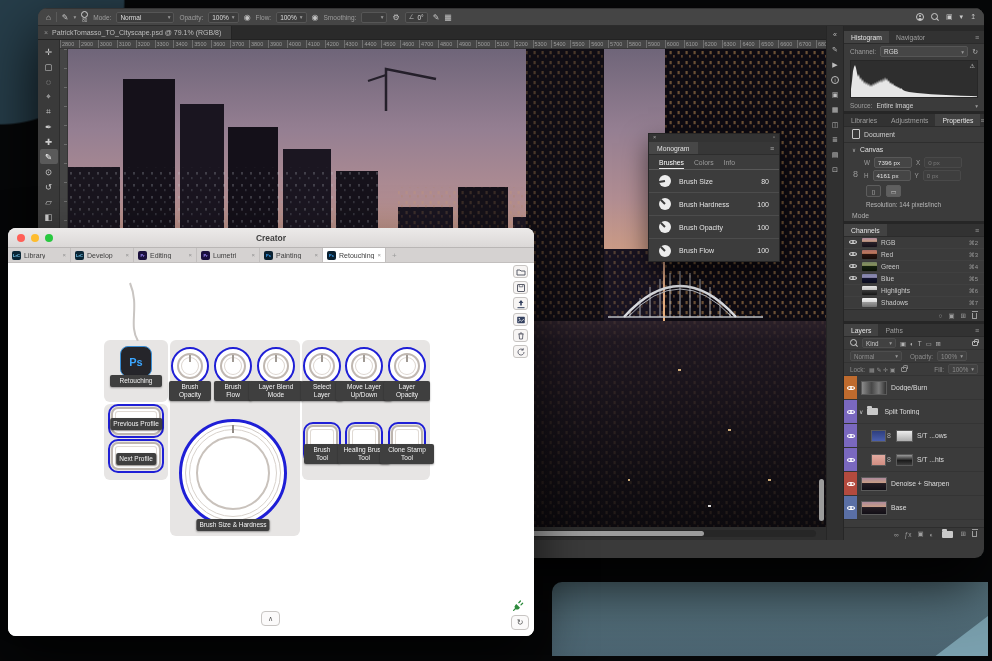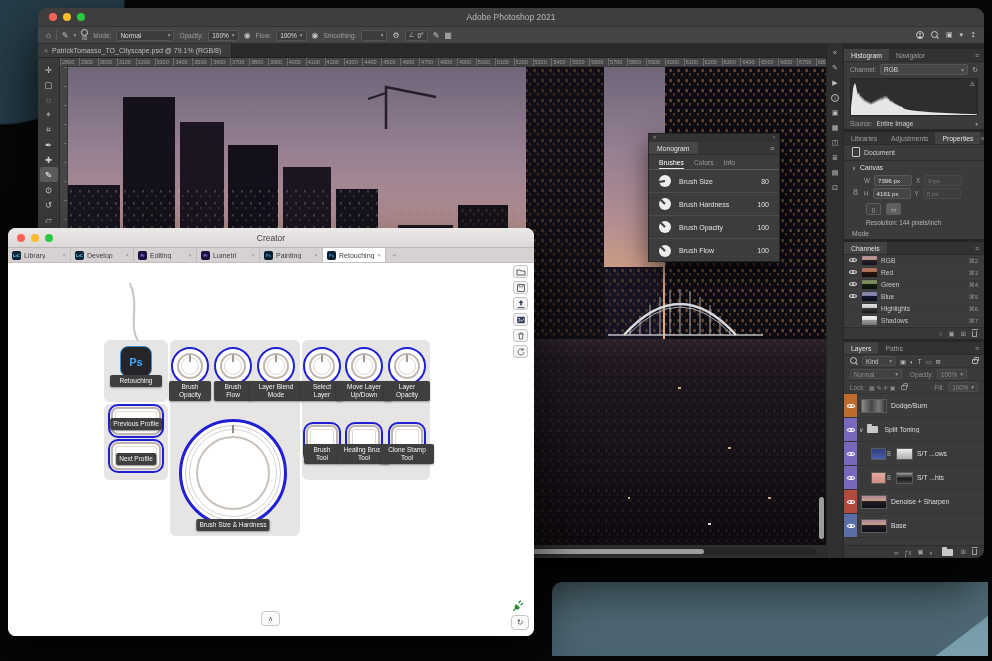--- a/index.html
+++ b/index.html
@@ -126,21 +126,21 @@
   .mg-tab.active::after{content:"";position:absolute;left:0;right:0;bottom:0;height:1.5px;background:#ededed;}
   .mg-row{height:23px;display:flex;align-items:center;gap:8px;padding:0 10px;border-bottom:1px solid #4c4c4c;font-size:7px;color:#e3e3e3;}
   .mg-row:last-child{border-bottom:none;}
   .mg-knob{width:12px;height:12px;border-radius:50%;background:#ececec;position:relative;flex:none;}
   .mg-knob i{position:absolute;left:50%;top:50%;width:2px;height:5.5px;margin-left:-1px;background:#3a3a3a;transform-origin:50% 0;}
   .mg-val{margin-left:auto;}
 
   
   .creator{position:absolute;left:8px;top:228px;width:526px;height:408px;z-index:60;border-radius:8px;box-shadow:0 24px 55px rgba(0,0,0,.68);background:#fff;--accent:#1f1fd6;}
   .cr-titlebar{height:20px;background:linear-gradient(#eceae9,#dbd8d7);border-radius:8px 8px 0 0;border-bottom:1px solid #b9b6b5;position:relative;display:flex;align-items:center;}
-  .cr-title{position:absolute;left:0;right:0;text-align:center;font-size:8.5px;color:#3f3f3f;font-weight:normal;}
+  .cr-title{position:absolute;left:0;right:0;text-align:center;font-size:8.5px;color:#3f3f3f;font-weight:bold;}
   .cr-tabs{height:15px;background:#d5d2d1;display:flex;font-size:7px;border-bottom:1px solid #c2bfbe;}
   .cr-tab{width:63px;display:flex;align-items:center;gap:3px;padding:0 4px;border-right:1px solid #c2bfbe;color:#3d3d3d;}
   .cr-tab.active{background:#fff;}
   .cr-tab-icon{width:9px;height:9px;border-radius:2px;font-size:4px;font-weight:bold;display:flex;align-items:center;justify-content:center;flex:none;}
   .cr-tab-label{white-space:nowrap;overflow:hidden;}
   .cr-tab-close{margin-left:auto;color:#8f8f8f;font-size:6px;}
   .cr-add{display:flex;align-items:center;padding:0 6px;color:#9a9a9a;font-size:8px;}
   .cr-body{position:relative;height:373px;background:#fff;border-radius:0 0 8px 8px;overflow:hidden;}
   .module{position:absolute;background:#e7e5e4;border-radius:6px;}
   .ps-badge{position:absolute;left:128px;top:83px;transform:translateX(-50%);width:32px;height:31px;border-radius:8px;background:#25252a;border:1px solid #3a8fd6;display:flex;align-items:center;justify-content:center;font-size:11px;font-weight:bold;color:#3ba6ff;z-index:4;}
@@ -163,28 +163,20 @@
 </head>
 <body>
 
 <div class="stage">
   <div class="desk-tl"></div>
   <div class="desk-br">
     <div class="desk-corner"></div>
   </div>
 
   <div class="psw">
-    <div class="ps-titlebar">
-      <div class="lights">
-        <span class="light" style="background:#ff5f57"></span>
-        <span class="light" style="background:#febc2e"></span>
-        <span class="light" style="background:#28c840"></span>
-      </div>
-      <div class="ps-title">Adobe Photoshop 2021</div>
-    </div>
 
     <div class="ps-options">
       <span class="opt-icon">⌂</span>
       <span class="opt-sep"></span>
       <span class="opt-icon">✎</span>
       <span class="caret">▾</span>
       <span class="brush-prev">
         <span class="bp-circle"></span>
         <span class="bp-num">80</span>
       </span>

